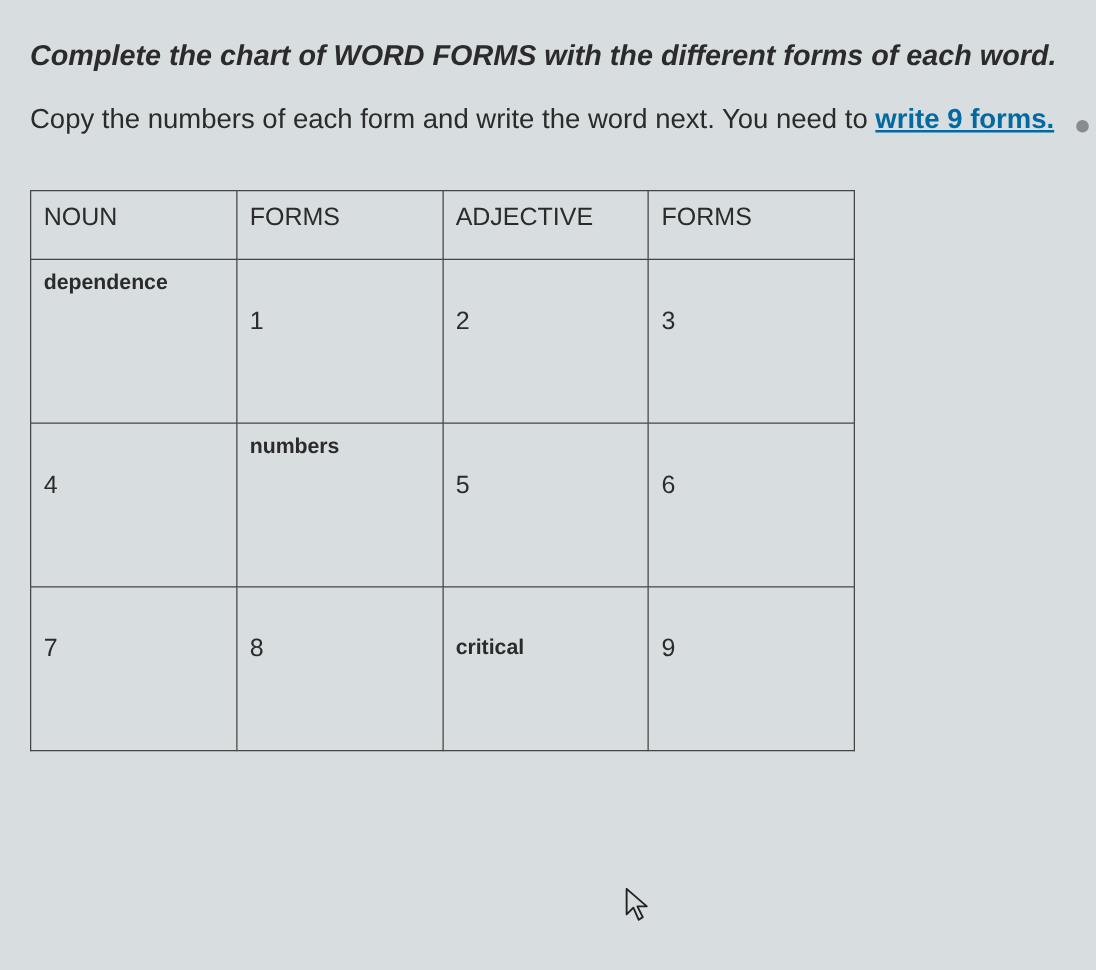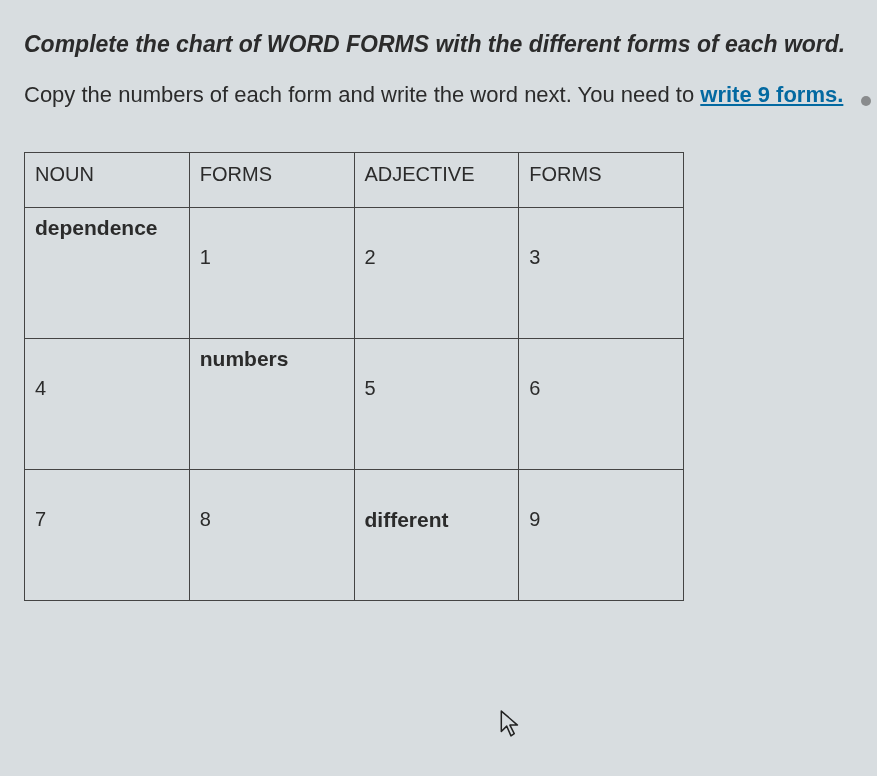--- a/index.html
+++ b/index.html
@@ -52,21 +52,21 @@
   }
   table.wordforms th {
     font-weight: 400;
     height: 34px;
   }
   table.wordforms td {
     height: 110px;
   }
   .given-word {
     font-weight: 700;
-    font-size: 21px;
+    font-size: 17px;
     display: block;
     margin-bottom: 6px;
   }
   .cell-number {
     font-size: 20px;
     display: block;
     margin-top: 22px;
   }
   
   .row1 .noun-cell .given-word { margin-top: -2px; }
@@ -147,21 +147,21 @@
         </td>
       </tr>
       <tr class="row3">
         <td>
           <span class="cell-number">7</span>
         </td>
         <td>
           <span class="cell-number">8</span>
         </td>
         <td class="adj-cell">
-          <span class="given-word">different</span>
+          <span class="given-word">critical</span>
         </td>
         <td>
           <span class="cell-number">9</span>
         </td>
       </tr>
     </tbody>
   </table>
 
 </div>
 

